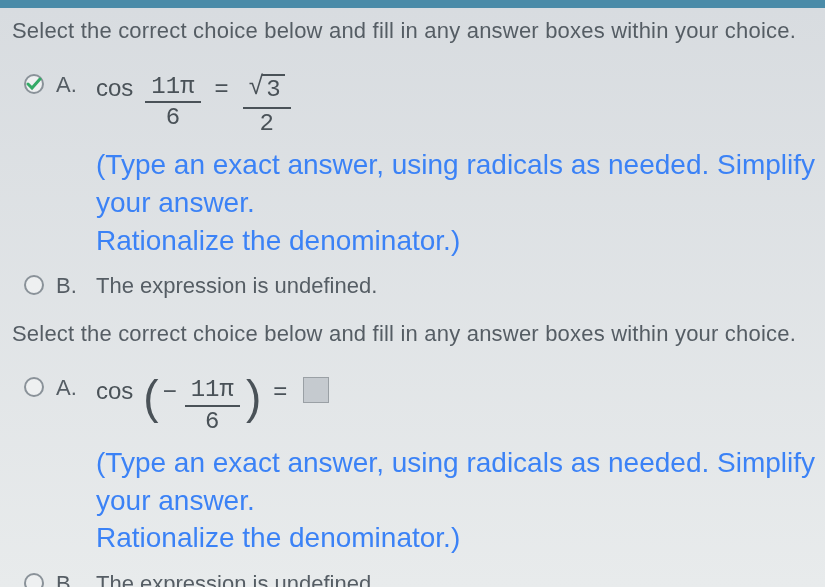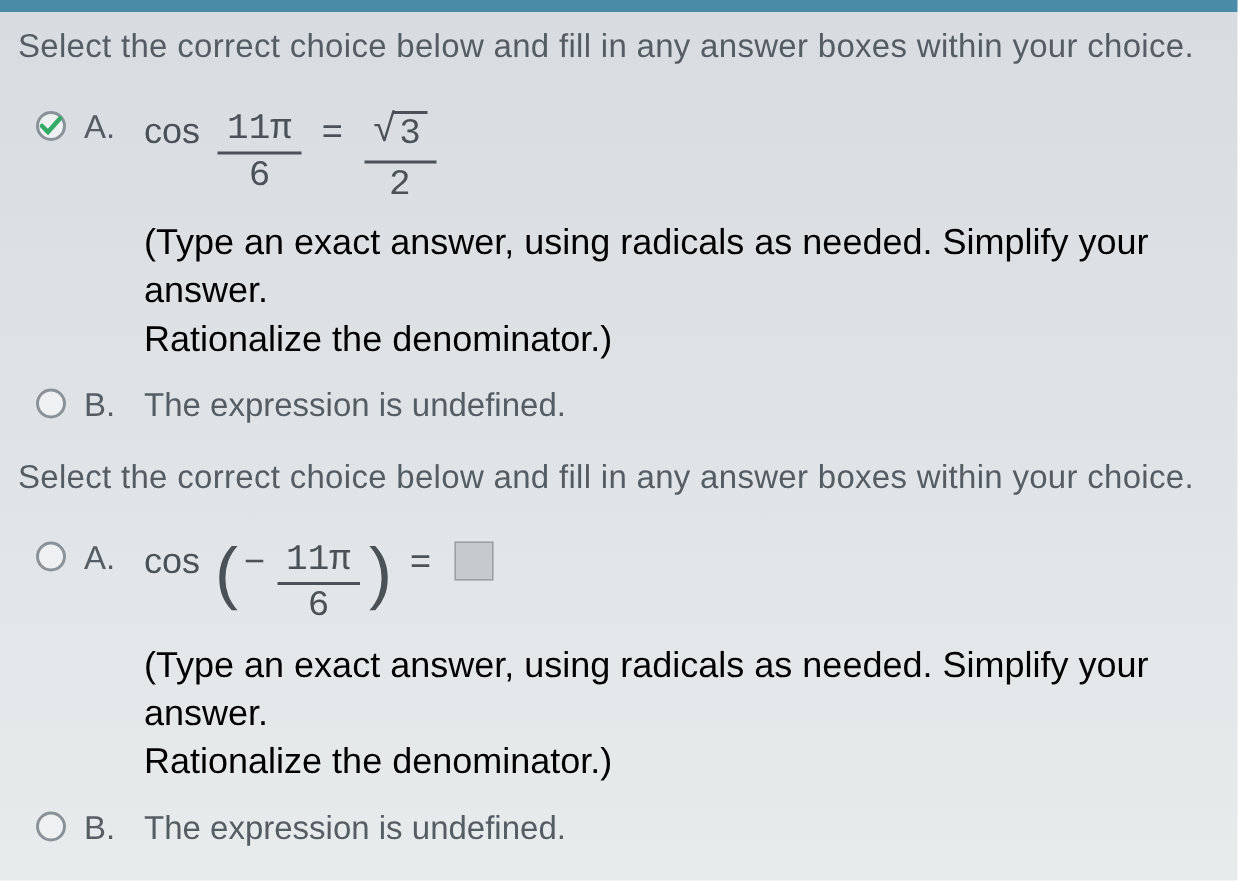--- a/index.html
+++ b/index.html
@@ -101,22 +101,22 @@
   .answer-box {
     display: inline-block;
     width: 26px;
     height: 26px;
     background: #c5cacf;
     border: 1px solid #9aa0a5;
     vertical-align: middle;
     margin-left: 6px;
   }
   .hint {
-    font-size: 24px;
-    color: #000000;
+    font-size: 28px;
+    color: #3b82f6;
     line-height: 1.35;
   }
   .group2 { margin-top: 22px; }
   .neg { margin: 0 4px 0 2px; font-size: 24px; }
 </style>
 </head>
 <body>
 
 <div class="content">
 

